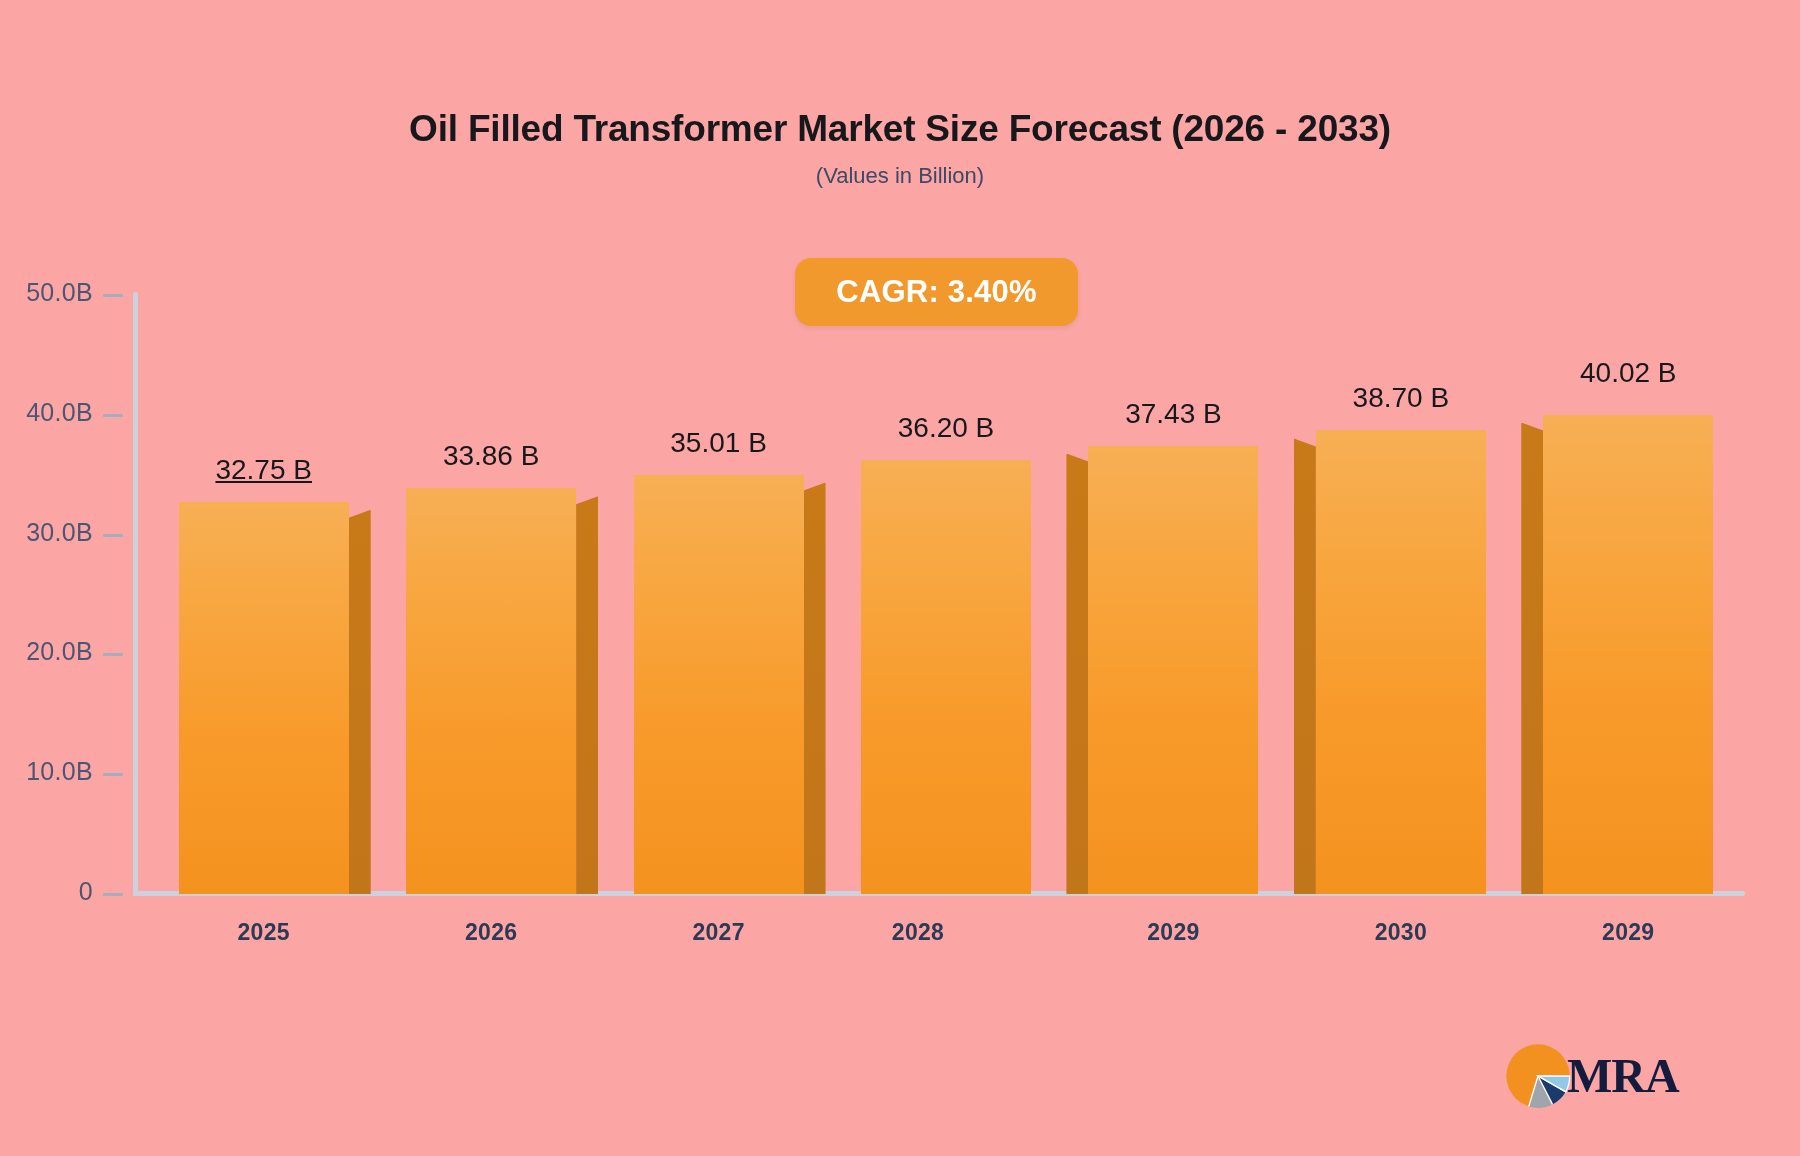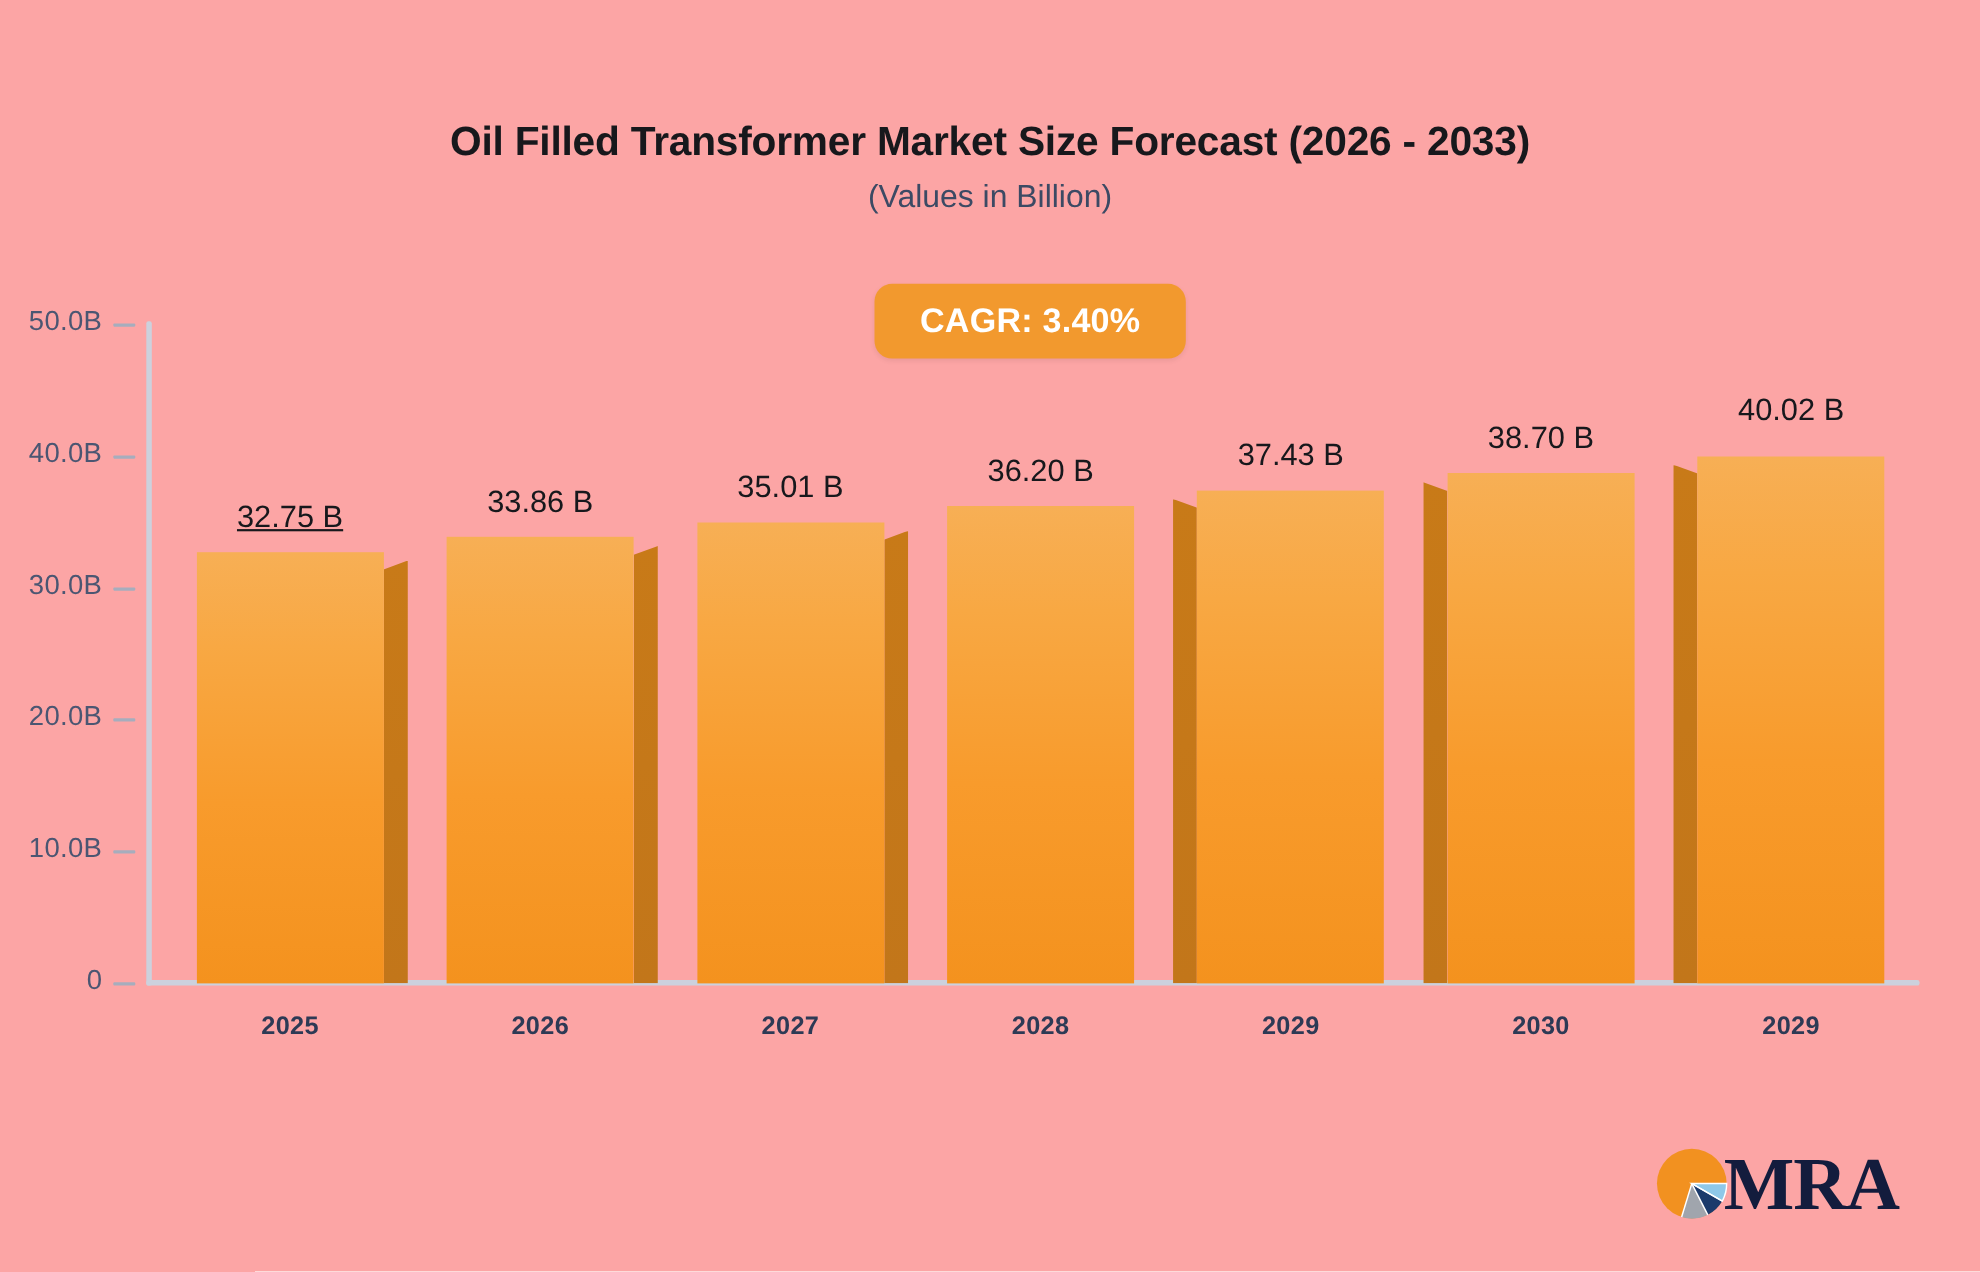--- a/index.html
+++ b/index.html
@@ -33,21 +33,21 @@
   #chart-title {
     font-size: 37px;
     font-weight: bold;
     color: #17181c;
     letter-spacing: -0.2px;
     line-height: 1.12;
     font-family: "Liberation Sans", sans-serif;
   }
   #chart-subtitle {
     margin-top: 14px;
-    font-size: 29px;
+    font-size: 22px;
     font-weight: normal;
     color: #3c4a64;
     line-height: 1.15;
     font-family: "Liberation Sans", sans-serif;
   }
 
   
   #cagr-badge {
     position: absolute;
     left: 795px;
@@ -171,21 +171,21 @@
     display: flex;
     align-items: center;
   }
   #logo-mark {
     width: 66px;
     height: 66px;
     flex: 0 0 66px;
   }
   #logo-text {
     font-family: "Liberation Serif", serif;
-    font-size: 68px;
+    font-size: 48px;
     font-weight: bold;
     color: #131c3d;
     letter-spacing: -1px;
     margin-left: -4px;
     line-height: 1;
   }
 </style>
 </head>
 <body>
 
@@ -262,21 +262,21 @@
         <div class="bar-wrap" style="left: 1543.29px; width: 170px; height: 479.44px;">
           <div class="bar-side left" style="width: 22px; height: 471.44px; left: -22px; clip-path: polygon(0px 0px, 100% 8px, 100% 100%, 0px 100%);"></div>
           <div class="bar-front" style="width: 170px; height: 479.44px;"></div>
         </div>
         <div class="bar-value" style="left: 1518.29px; width: 220px; top: 357px;">40.02 B</div>
       </div>
     <div id="x-labels">
         <div class="x-label" style="left: 183.714px; width: 160px;">2025</div>
         <div class="x-label" style="left: 411.143px; width: 160px;">2026</div>
         <div class="x-label" style="left: 638.571px; width: 160px;">2027</div>
-        <div class="x-label" style="left: 866px; width: 160px; text-align: center;">2028</div>
+        <div class="x-label" style="left: 838px; width: 160px; text-align: center;">2028</div>
         <div class="x-label" style="left: 1093.43px; width: 160px;">2029</div>
         <div class="x-label" style="left: 1320.86px; width: 160px;">2030</div>
         <div class="x-label" style="left: 1548.29px; width: 160px;">2029</div>
       </div>
   </div>
 
   <div id="logo">
     <svg id="logo-mark" viewBox="0 0 100 100">
       <circle cx="50" cy="50" r="48" fill="#F29120"></circle>
       <path d="M50 50 L98 50 A48 48 0 0 1 92 74 Z" fill="#8FC8E8"></path>

